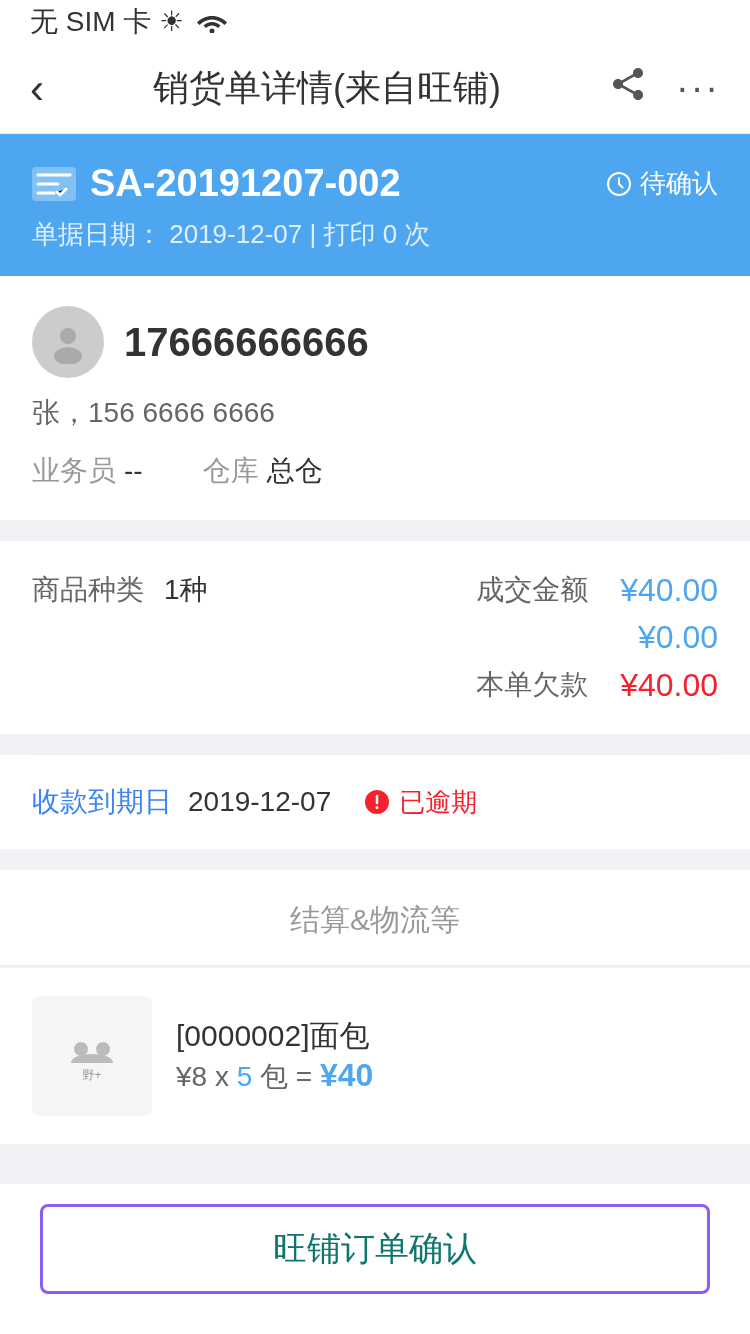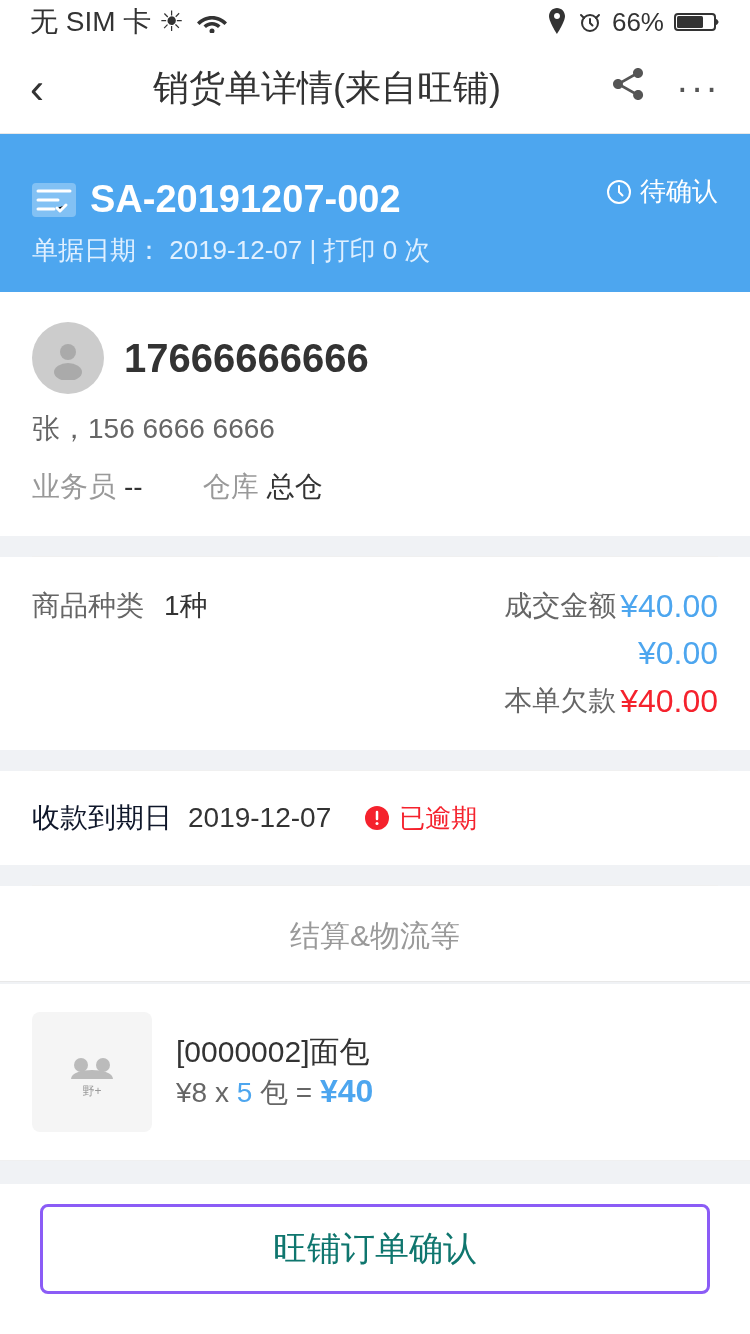--- a/index.html
+++ b/index.html
@@ -64,21 +64,20 @@
       justify-content: space-between;
       margin-bottom: 12px;
     }
     .order-id {
       font-size: 38px;
       font-weight: bold;
       color: #fff;
       display: flex;
       align-items: center;
       gap: 14px;
-      margin-top: 16px;
     }
     .status-badge {
       display: flex;
       align-items: center;
       gap: 8px;
       color: #fff;
       font-size: 26px;
     }
     .header-date {
       font-size: 26px;
@@ -152,39 +151,39 @@
     .summary-item .value { color: #333; }
     .summary-right {
       display: flex;
       flex-direction: column;
       align-items: flex-end;
       gap: 10px;
     }
     .amount-row {
       display: flex;
       align-items: center;
-      gap: 4px;
+      gap: 32px;
       font-size: 28px;
     }
     .amount-row .alabel { color: #666; }
     .amount-row .avalue { color: #4da6ef; font-size: 32px; }
     .amount-row .avalue.red { color: #f5222d; }
 
     
     .due-card {
       background: #fff;
       padding: 28px 32px;
       margin-bottom: 20px;
       display: flex;
       align-items: center;
       font-size: 28px;
       color: #666;
       gap: 16px;
     }
-    .due-card .due-label { color: #0f172a; }
+    .due-card .due-label { color: #3b82f6; }
     .due-card .due-date { color: #333; margin-right: 16px; }
     .overdue-badge {
       display: flex;
       align-items: center;
       gap: 8px;
       color: #f5222d;
       font-size: 26px;
     }
 
     
@@ -288,36 +287,20 @@
 
 <div class="status-bar">
   <div class="status-left">
     <span>无 SIM 卡 ☀</span>
     <svg width="32" height="22" viewBox="0 0 32 22">
       <path d="M16 5C10 5 5 7.5 1 11.5L3.5 14C6.9 10.6 11.2 8.5 16 8.5s9.1 2.1 12.5 5.5L31 11.5C27 7.5 22 5 16 5z" fill="#333"></path>
       <path d="M16 11c-3.3 0-6.3 1.4-8.5 3.6L10 17c1.6-1.6 3.8-2.5 6-2.5s4.4.9 6 2.5l2.5-2.4C22.3 12.4 19.3 11 16 11z" fill="#333"></path>
       <circle cx="16" cy="20" r="2.5" fill="#333"></circle>
     </svg>
   </div>
-  <div class="status-right">
-    <svg width="22" height="28" viewBox="0 0 22 28">
-      <path d="M11 0C6.6 0 3 3.6 3 8c0 6 8 18 8 18s8-12 8-18c0-4.4-3.6-8-8-8zm0 11c-1.7 0-3-1.3-3-3s1.3-3 3-3 3 1.3 3 3-1.3 3-3 3z" fill="#333"></path>
-    </svg>
-    <svg width="24" height="24" viewBox="0 0 24 24">
-      <circle cx="12" cy="13" r="8" stroke="#333" stroke-width="2" fill="none"></circle>
-      <path d="M12 9v4l2.5 2.5" stroke="#333" stroke-width="2" stroke-linecap="round" fill="none"></path>
-      <path d="M3 5l3 3M21 5l-3 3" stroke="#333" stroke-width="2" stroke-linecap="round"></path>
-    </svg>
-    <span>66%</span>
-    <svg width="46" height="22" viewBox="0 0 46 22">
-      <rect x="1" y="3" width="40" height="16" rx="3" stroke="#333" stroke-width="2" fill="none"></rect>
-      <rect x="3" y="5" width="26" height="12" rx="1.5" fill="#333"></rect>
-      <path d="M42 8v6c1.7-.7 2.5-2 2.5-3s-.8-2.3-2.5-3z" fill="#333"></path>
-    </svg>
-  </div>
 </div>
 
 <div class="nav-bar">
   <span class="nav-back">‹</span>
   <span class="nav-title">销货单详情(来自旺铺)</span>
   <div class="nav-actions">
     <span class="nav-icon">
       <svg width="36" height="36" viewBox="0 0 36 36">
         <path d="M28 24c-1.4 0-2.7.6-3.6 1.5L12.8 19c.1-.3.2-.7.2-1s-.1-.7-.2-1l11.5-6.4c.9.9 2.2 1.5 3.7 1.5 2.8 0 5-2.2 5-5s-2.2-5-5-5-5 2.2-5 5c0 .3.1.7.2 1L11.7 14.6C10.8 13.6 9.5 13 8 13c-2.8 0-5 2.2-5 5s2.2 5 5 5c1.5 0 2.8-.6 3.7-1.6L23.3 28c-.1.3-.2.6-.2.9 0 2.8 2.2 5 5 5s5-2.2 5-5-2.2-4.9-5.1-4.9z" fill="#555"></path>
       </svg>

